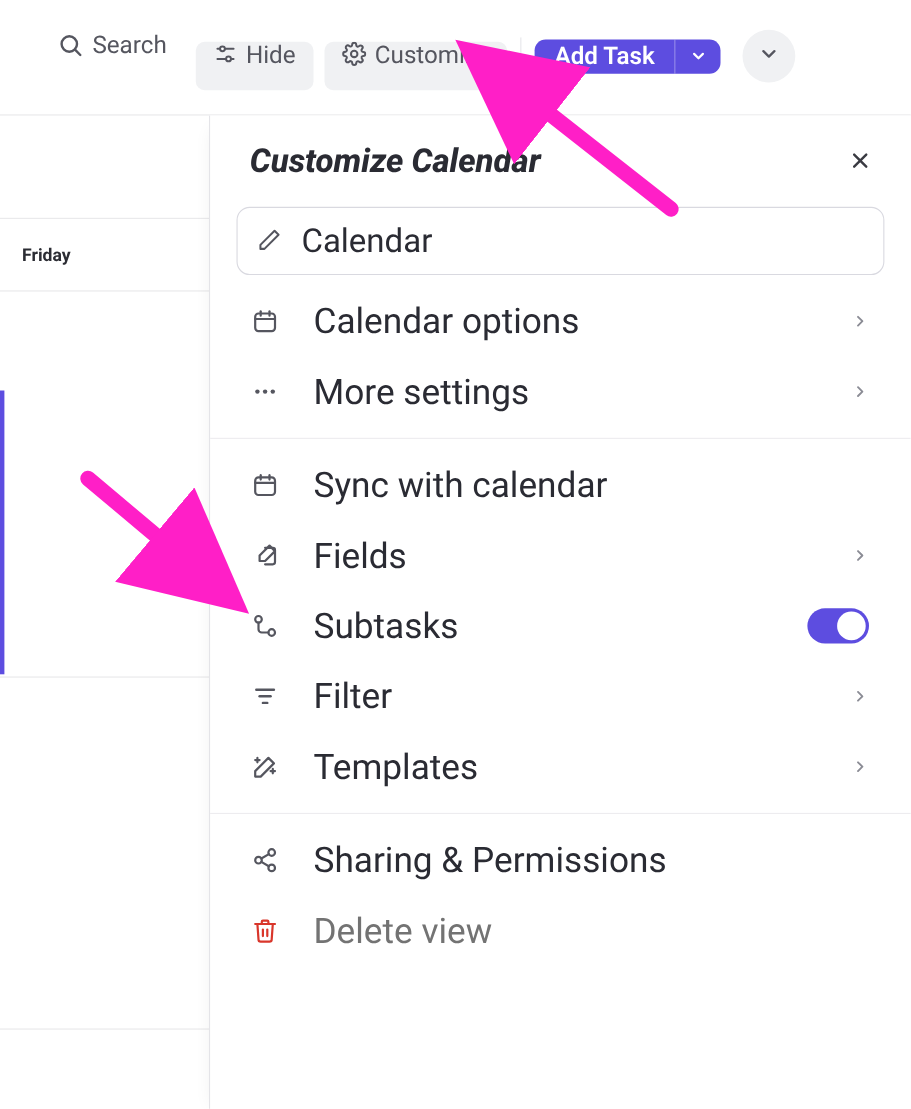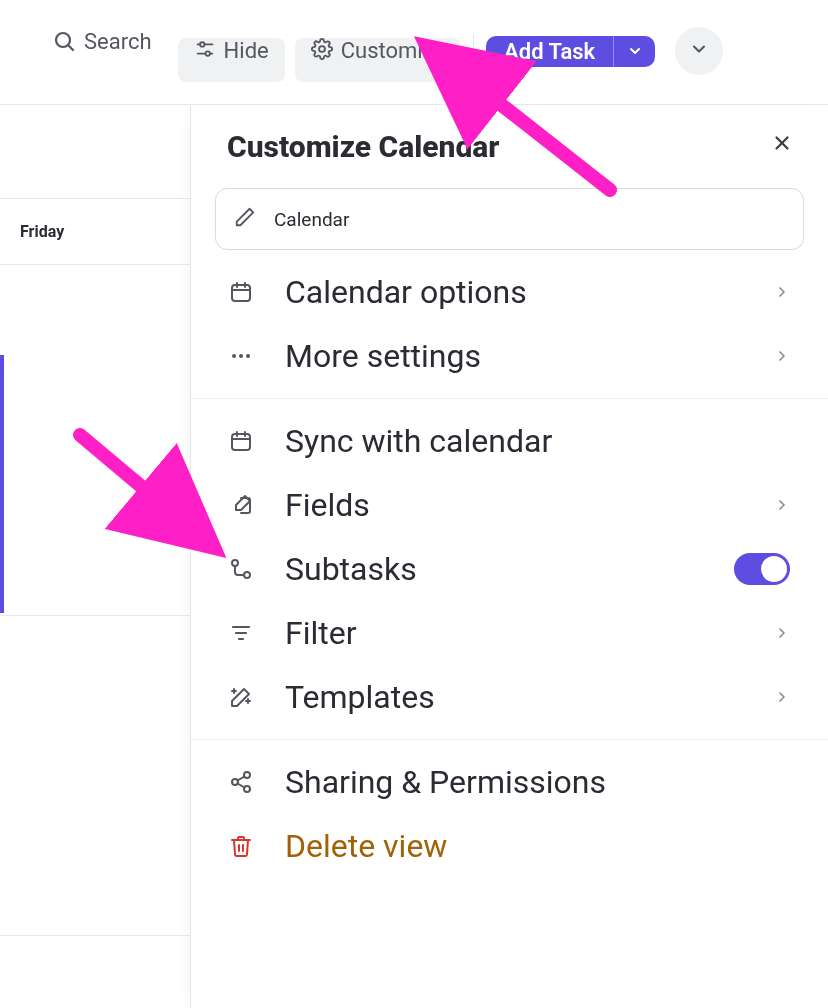--- a/index.html
+++ b/index.html
@@ -23,34 +23,34 @@
   
   .cal-strip { position: absolute; left: 0; top: 0; bottom: 0; width: 190px; }
   .cal-strip .spacer1 { height: 94px; border-bottom: 1px solid #e8e8ea; }
   .cal-strip .day-header { height: 66px; border-bottom: 1px solid #e8e8ea; display:flex; align-items:center; padding-left: 20px; font-size: 16px; font-weight: 700; color: #2b2c33; }
   .cal-strip .blue-line { position: absolute; left: 0; top: 250px; width: 4px; height: 258px; background: #5d4de0; }
   .cal-strip .hr1 { position:absolute; left:0; width:100%; top:510px; height:1px; background:#e8e8ea;}
   .cal-strip .hr2 { position:absolute; left:0; width:100%; top:830px; height:1px; background:#e8e8ea;}
 
   
   .panel { position: absolute; left: 190px; right: 0; top: 0; bottom: 0; background: #fff; border-left: 1px solid #e4e4e8; padding: 0; box-shadow: -8px 0 16px -12px rgba(0,0,0,.08); }
-  .panel-header { display: flex; align-items: flex-start; justify-content: space-between; padding: 24px 30px 14px 36px; }
+  .panel-header { display: flex; align-items: flex-end; justify-content: space-between; padding: 24px 30px 14px 36px; font-style: italic; }
   .panel-title { font-size: 30px; font-weight: 800; color: #2a2b33; }
   .close-btn { width: 32px; height: 32px; display:inline-flex; align-items:center; justify-content:center; cursor:pointer; color:#3a3b42;}
 
   .section { padding: 10px 24px; }
   .section + .section { border-top: 1px solid #edecef; }
 
-  .input-row { display:flex; align-items:center; gap: 18px; height: 62px; padding: 0 18px; border: 1px solid #d9d9e0; border-radius: 12px; color:#2a2b33; font-size: 19px; cursor:text; }
+  .input-row { display:flex; align-items:center; gap: 18px; height: 62px; padding: 0 18px; border: 1px solid #d9d9e0; border-radius: 12px; color:#2a2b33; font-size: 30px; cursor:text; }
 
   .row { display:flex; align-items:center; gap: 28px; height: 64px; padding: 0 14px; color:#2a2b33; font-size: 32px; cursor:pointer; border-radius: 8px; }
   .row .lead-icon { width: 28px; display:inline-flex; color:#55565f; }
   .row .label { flex:1; }
   .row .tail { display:inline-flex; align-items:center; color:#7a7b84; }
-  .row.danger .label { color:#a16207; }
+  .row.danger .label { color:#737373; }
   .row.danger .lead-icon { color:#d9362b; }
 
   .chev svg { stroke:#8b8c95; }
 
   
   .toggle { position: relative; width: 56px; height: 32px; border-radius: 16px; background: #5d4de0; }
   .toggle::after { content:""; position:absolute; right:3px; top:3px; width:26px; height:26px; background:#fff; border-radius:50%; }
 
   
   .arrow { position: absolute; pointer-events: none; }

